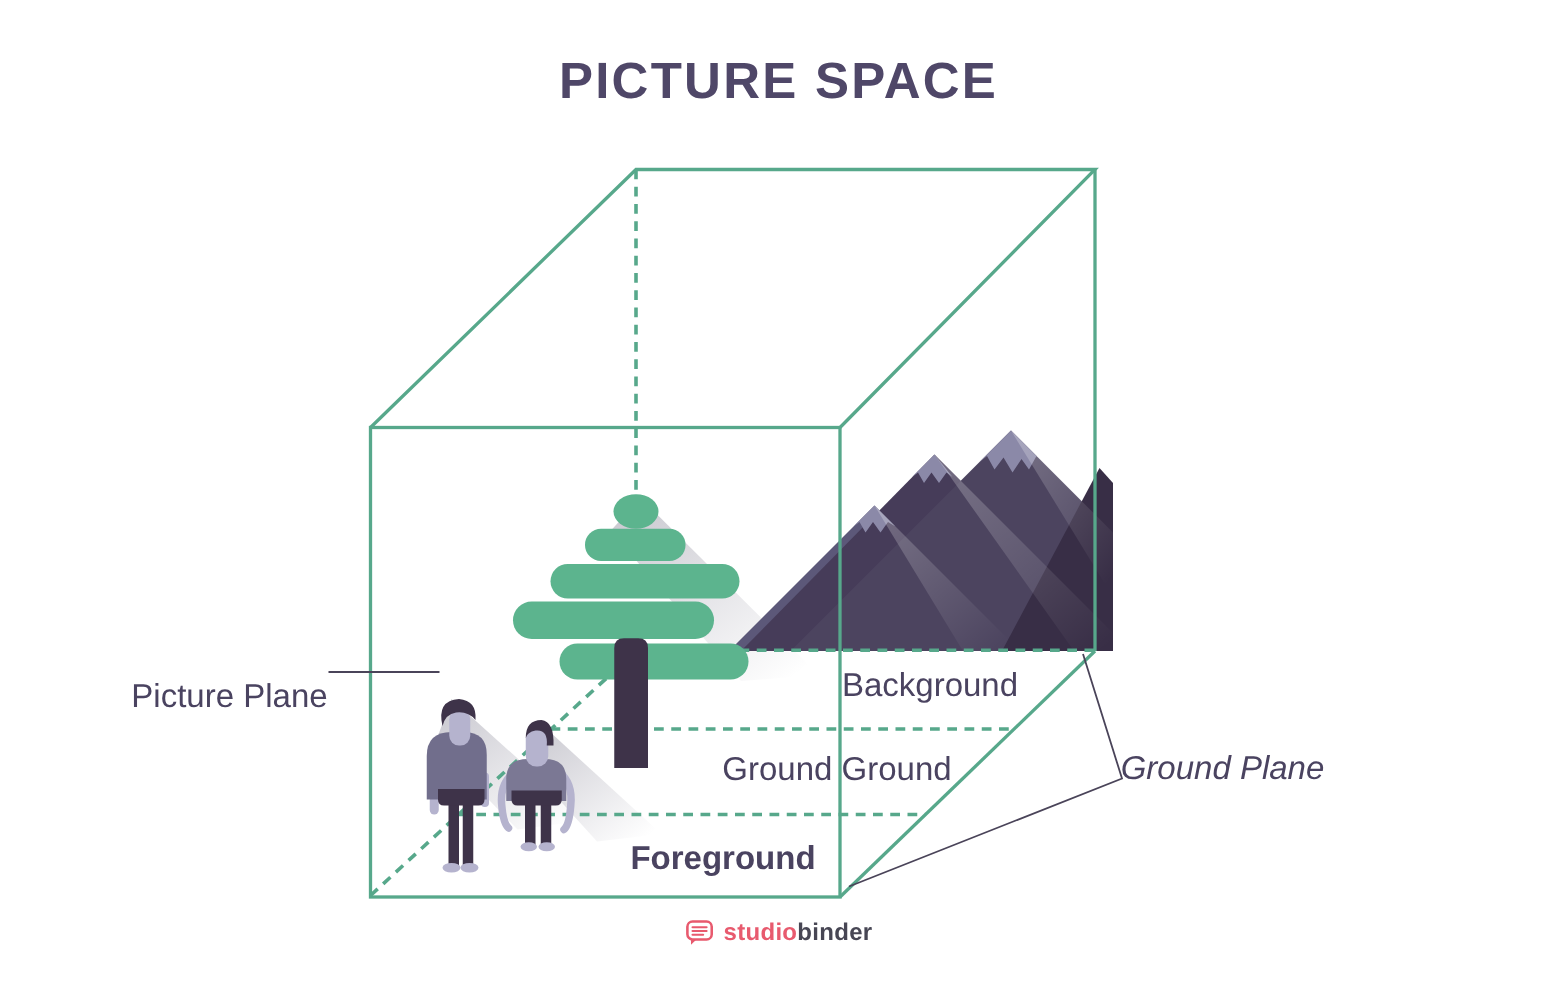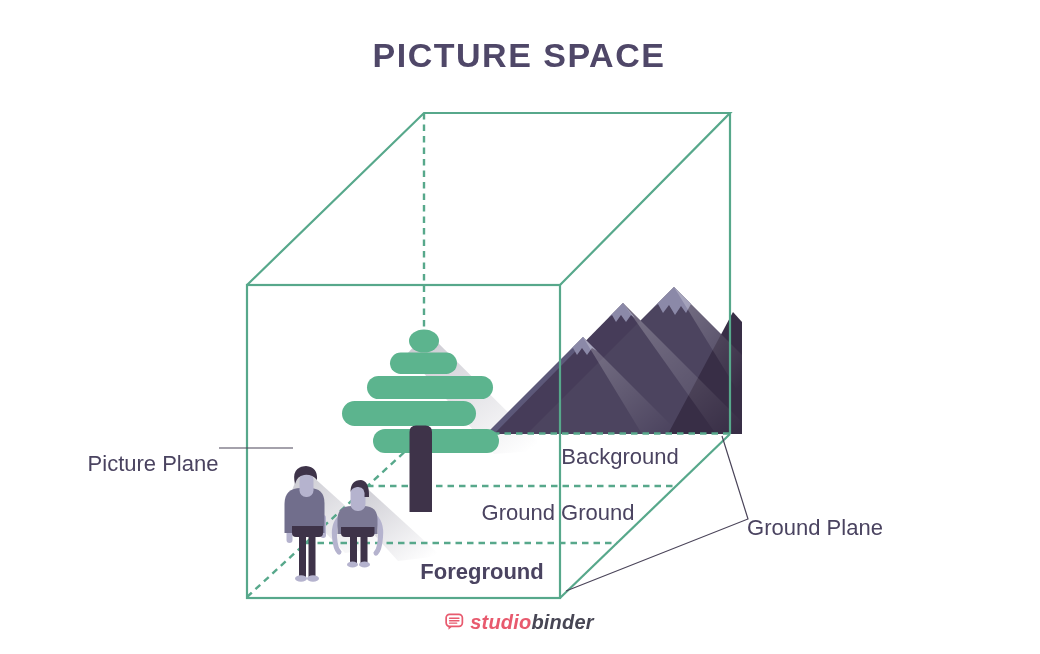--- a/index.html
+++ b/index.html
@@ -30,26 +30,26 @@
   .snow{fill:var(--mountain-snow,#8b89a8);}
   .zone-label{
     position:absolute;transform:translate(-50%,-50%);
     font-size:22px;font-weight:400;white-space:nowrap;
     color:var(--label-text,#4a4360);
   }
   .lbl-picture-plane{left:153px;top:464px;}
   .lbl-background{left:620px;top:457px;}
   .lbl-middle-ground{left:558px;top:513px;}
   .lbl-foreground{left:482px;top:572px;font-weight:bold;}
-  .lbl-ground-plane{left:815px;top:528px;}
+  .lbl-ground-plane{left:815px;top:512px;font-style:italic;}
   .logo{
     position:absolute;left:519px;top:622px;transform:translate(-50%,-50%);
     display:flex;align-items:center;gap:5px;
   }
-  .logo-text{font-size:20px;font-weight:600;letter-spacing:.2px;font-style:italic;}
+  .logo-text{font-size:16px;font-weight:600;letter-spacing:.2px;}
   .logo-studio{color:var(--logo-pink,#e85a6e);}
   .logo-binder{color:var(--logo-dark,#474654);}
 </style>
 </head>
 <body>
 
 <div class="stage">
 
   <h1 class="page-title">PICTURE SPACE</h1>
 

